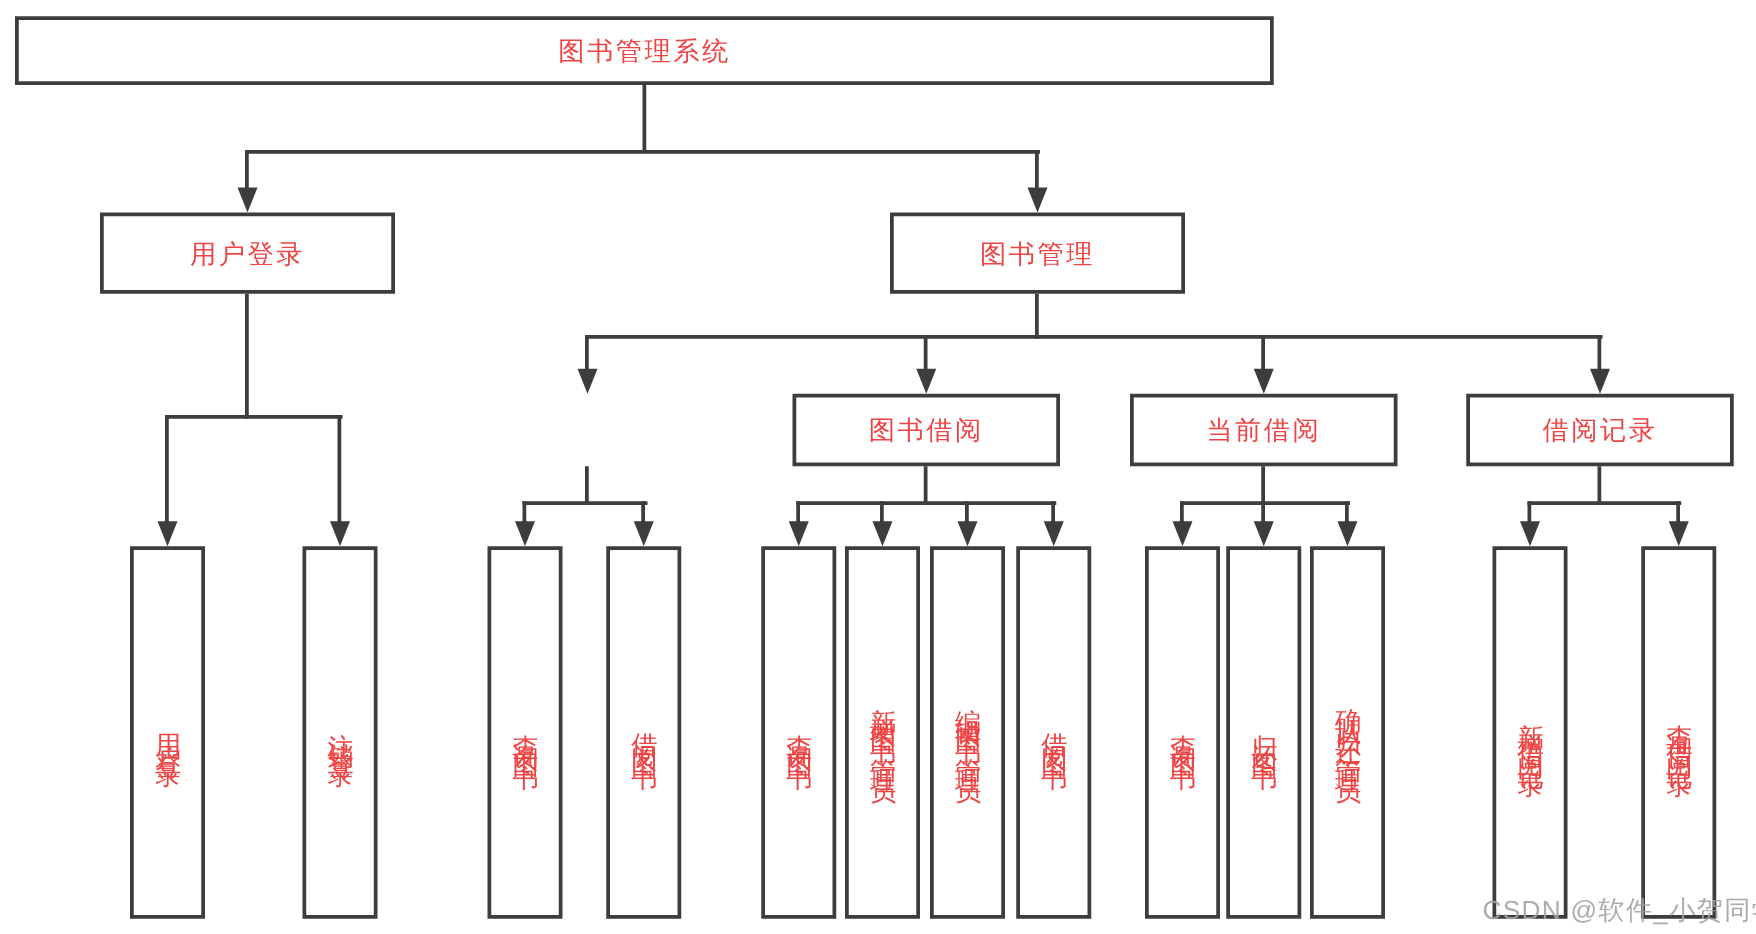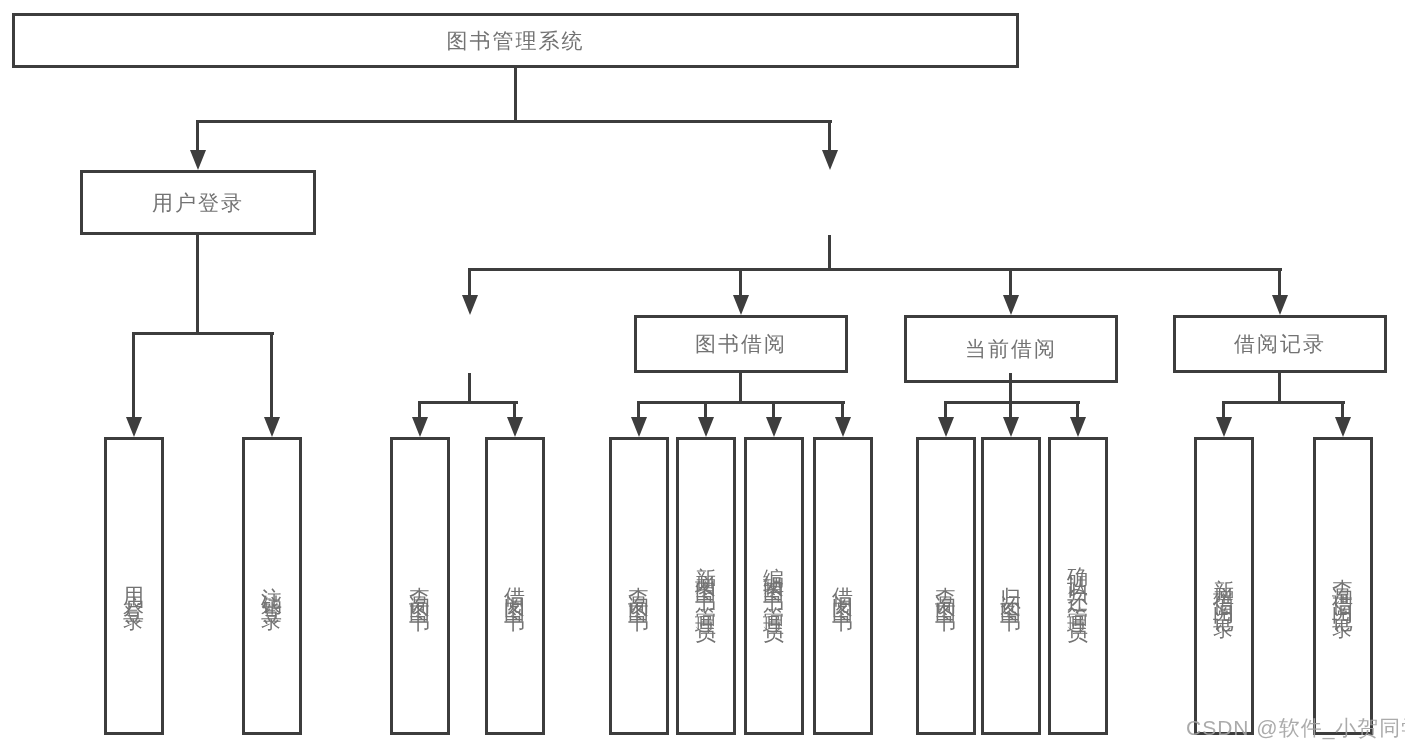--- a/index.html
+++ b/index.html
@@ -17,21 +17,21 @@
     border: 3px solid #3d3d3d;
     background: #ffffff;
     display: flex;
     align-items: center;
     justify-content: center;
     color: #262626;
   }
   .box .lbl {
     font-size: 21px;
     letter-spacing: 2px;
-    color: #737373;
+    color: #ef4444;
     white-space: nowrap;
   }
   .leaf .lbl {
     writing-mode: vertical-rl;
     text-orientation: mixed;
     letter-spacing: 8px;
     font-size: 21px;
     line-height: 1;
     white-space: nowrap;
   }
@@ -76,20 +76,23 @@
 
   <div class="vline" style="left:514px; top:68px; height:52px;"></div>
   <div class="hline" style="left:196px; top:120px; width:636px;"></div>
   <div class="vline" style="left:196px; top:120px; height:32px;"></div>
   <div class="arrow" style="left:190px; top:150px;"></div>
   <div class="vline" style="left:828px; top:120px; height:32px;"></div>
   <div class="arrow" style="left:822px; top:150px;"></div>
 
   <div class="box" style="left:80px; top:170px; width:236px; height:65px;">
     <span class="lbl">用户登录</span>
+  </div>
+  <div class="box" style="left:712px; top:170px; width:236px; height:65px;">
+    <span class="lbl">图书管理</span>
   </div>
 
   <div class="vline" style="left:196px; top:235px; height:100px;"></div>
   <div class="hline" style="left:132px; top:332px; width:142px;"></div>
   <div class="vline" style="left:132px; top:332px; height:87px;"></div>
   <div class="arrow" style="left:126px; top:417px;"></div>
   <div class="vline" style="left:270px; top:332px; height:87px;"></div>
   <div class="arrow" style="left:264px; top:417px;"></div>
 
   <div class="box leaf" style="left:104px; top:437px; width:60px; height:298px;">
@@ -106,21 +109,21 @@
   <div class="vline" style="left:739px; top:268px; height:29px;"></div>
   <div class="arrow" style="left:733px; top:295px;"></div>
   <div class="vline" style="left:1009px; top:268px; height:29px;"></div>
   <div class="arrow" style="left:1003px; top:295px;"></div>
   <div class="vline" style="left:1278px; top:268px; height:29px;"></div>
   <div class="arrow" style="left:1272px; top:295px;"></div>
 
   <div class="box" style="left:634px; top:315px; width:214px; height:58px;">
     <span class="lbl">图书借阅</span>
   </div>
-  <div class="box" style="left:904px; top:315px; width:214px; height:68px;">
+  <div class="box" style="left:904px; top:315px; width:214px; height:58px;">
     <span class="lbl">当前借阅</span>
   </div>
   <div class="box" style="left:1173px; top:315px; width:214px; height:58px;">
     <span class="lbl">借阅记录</span>
   </div>
 
   <div class="vline" style="left:468px; top:373px; height:31px;"></div>
   <div class="hline" style="left:418px; top:401px; width:100px;"></div>
   <div class="vline" style="left:418px; top:401px; height:18px;"></div>
   <div class="arrow" style="left:412px; top:417px;"></div>

